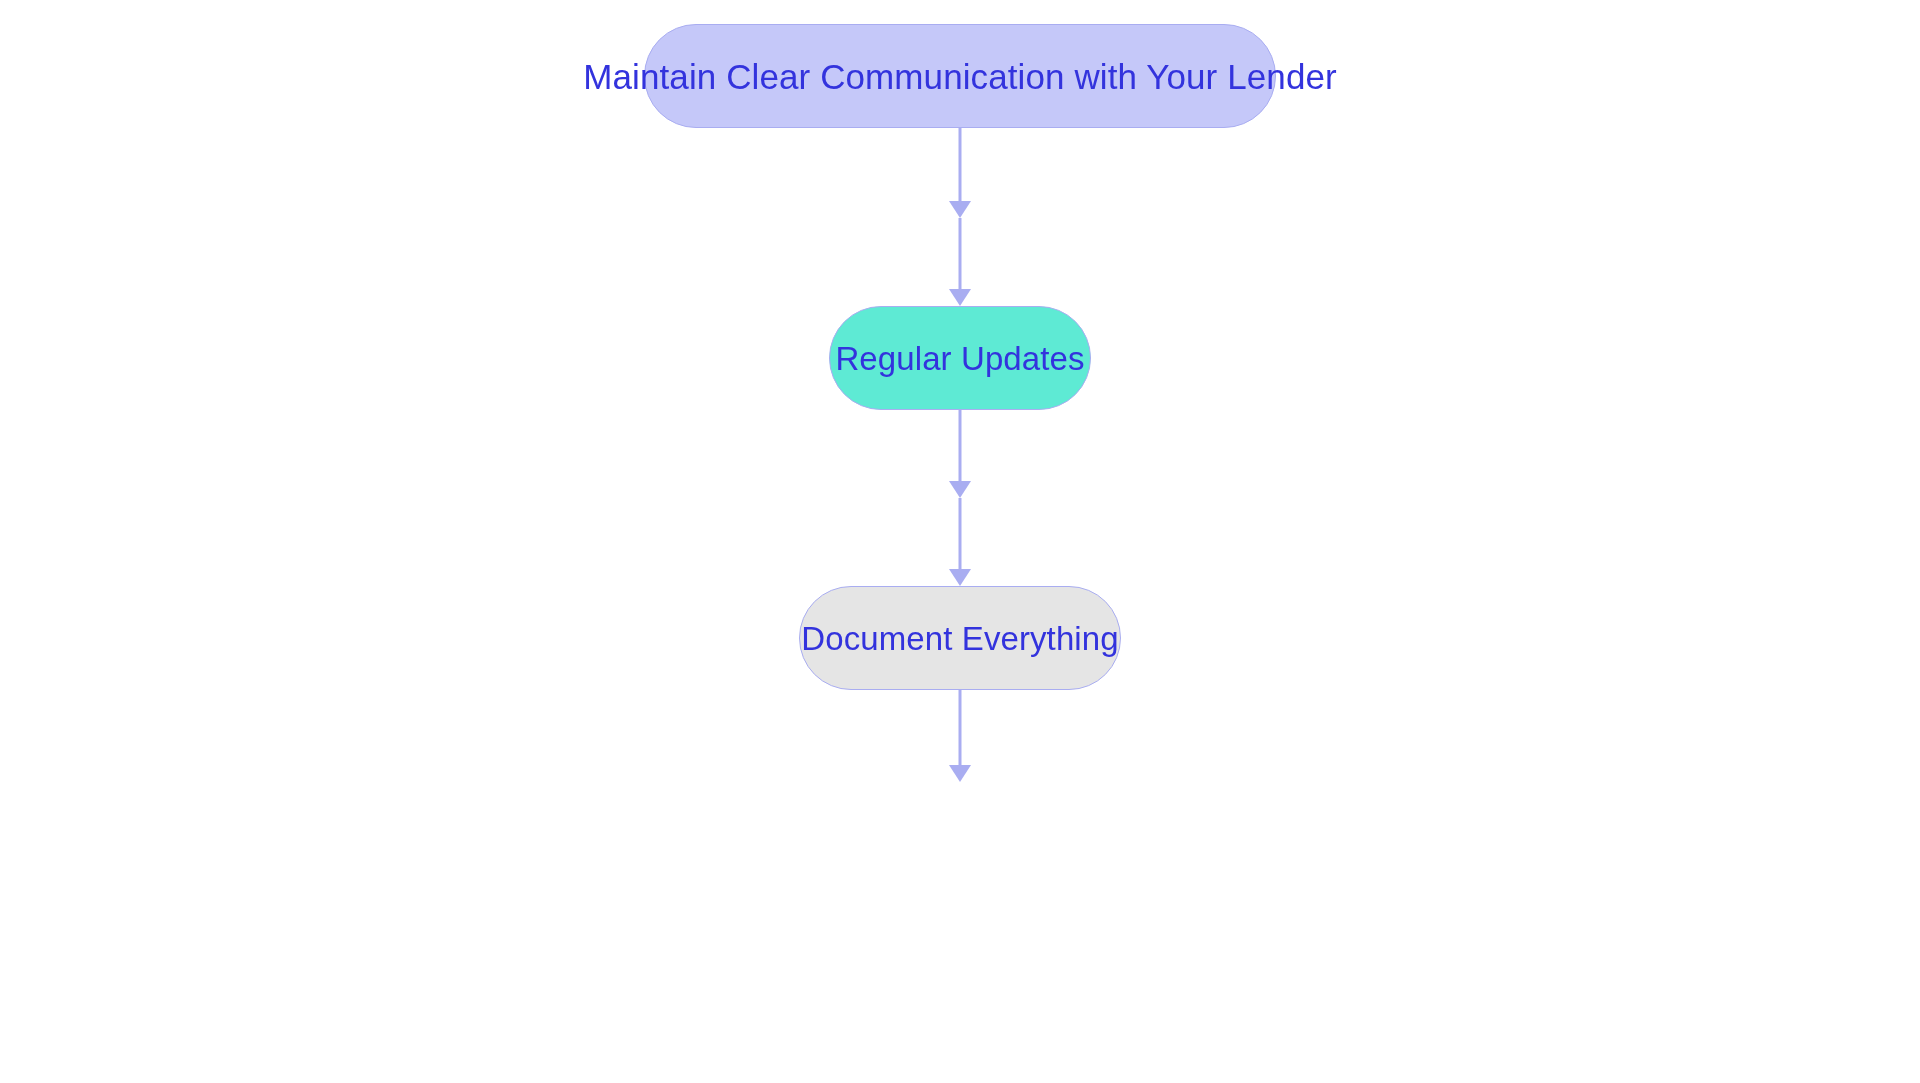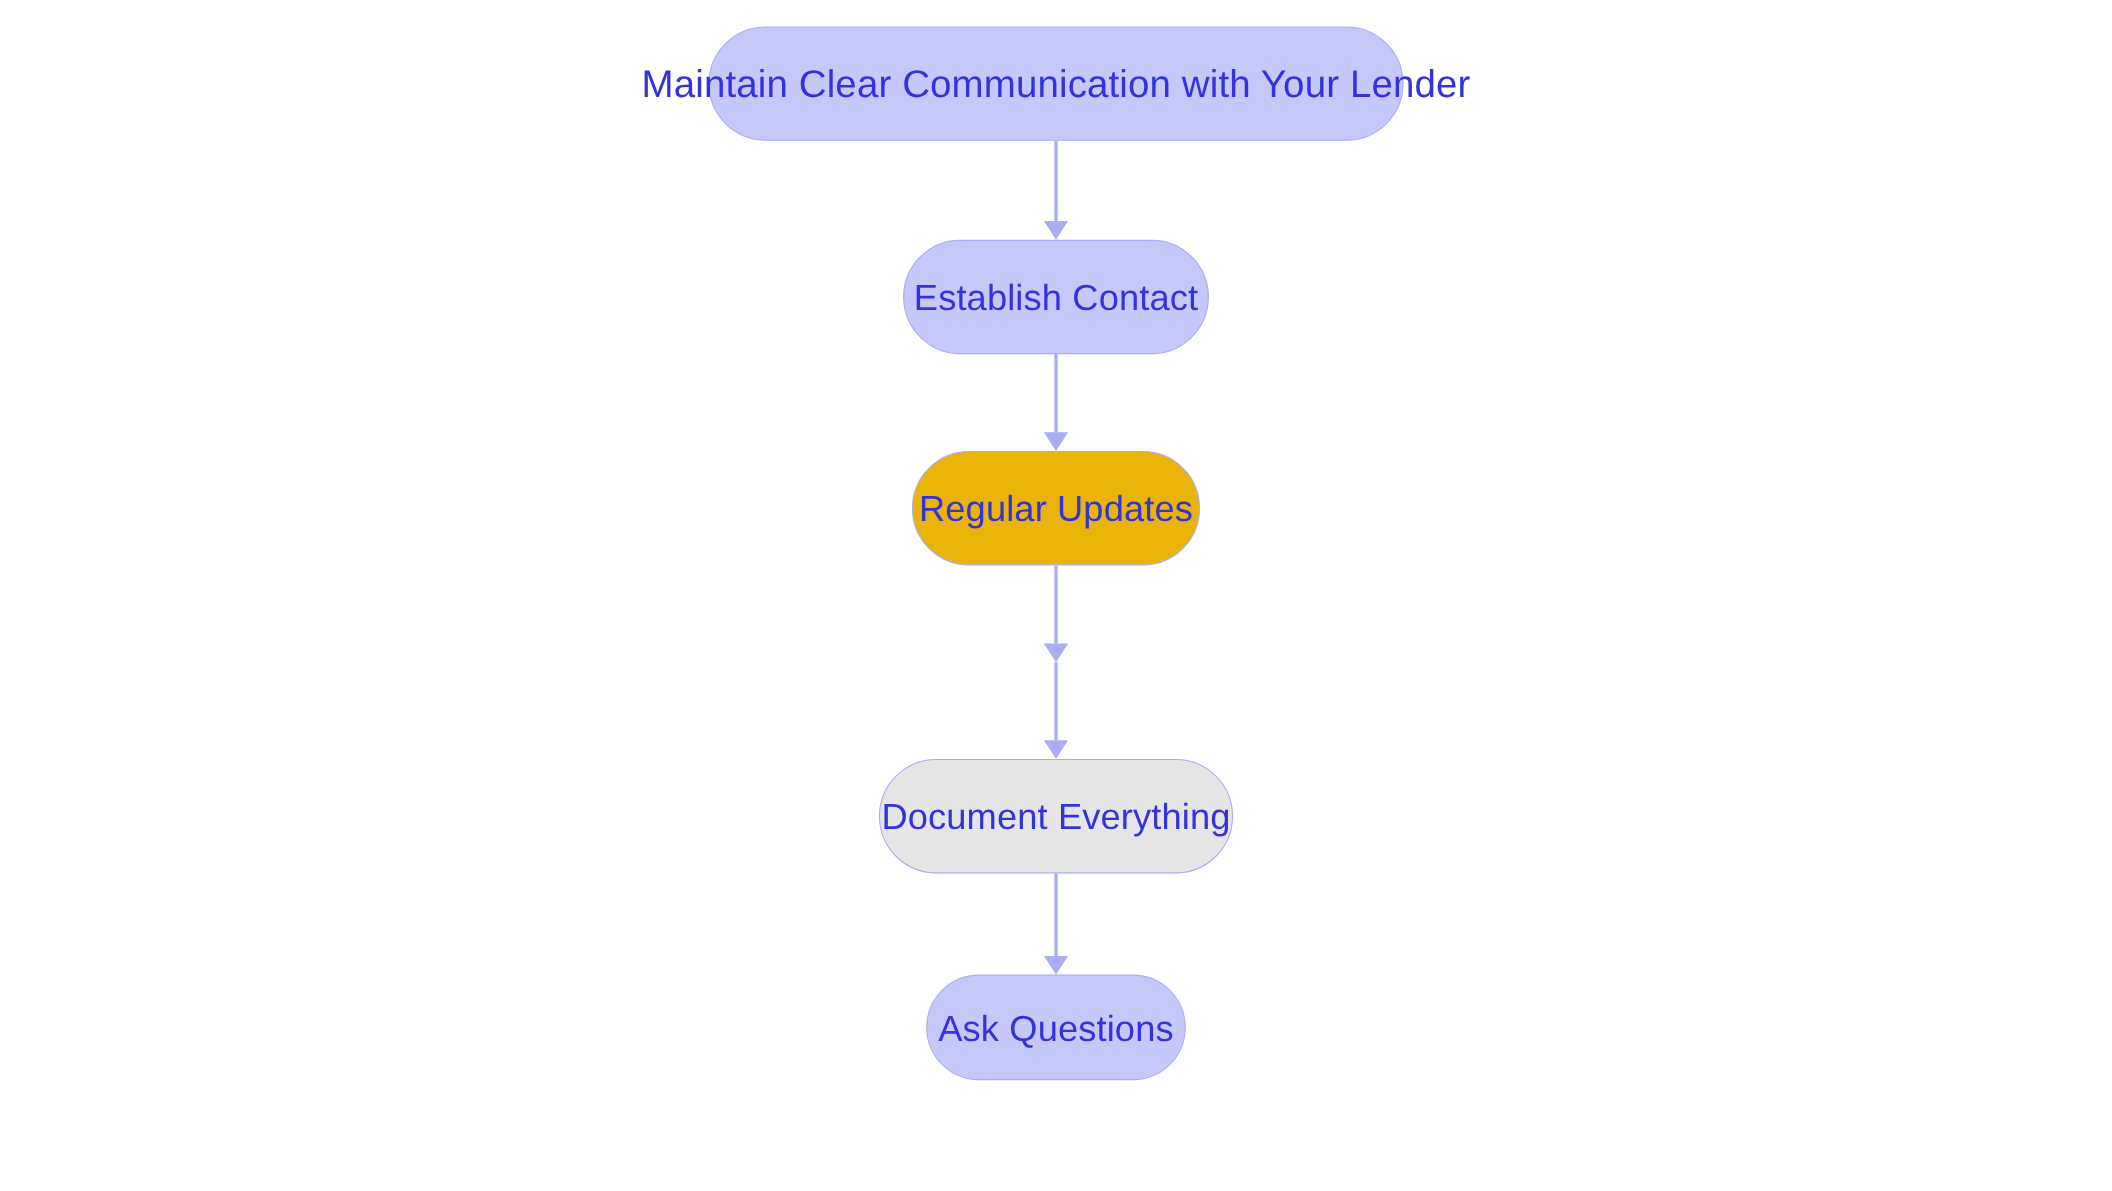--- a/index.html
+++ b/index.html
@@ -113,30 +113,27 @@
 
     <div class="node n1" style="background: rgb(197, 200, 249); border-color: rgb(169, 173, 241); color: rgb(51, 51, 221);">
       <span class="node-label">Maintain Clear Communication with Your Lender</span>
     </div>
 
     <div class="connector c1">
       <div class="stem" style="background: rgb(169, 173, 241);"></div>
       <div class="head" style="border-top-color: rgb(169, 173, 241);"></div>
     </div>
 
-    <div class="node n2" style="background: rgb(197, 200, 249); border-color: rgb(169, 173, 241); color: rgb(51, 51, 221);">
-      <span class="node-label">Establish Contact</span>
-    </div>
 
     <div class="connector c2">
       <div class="stem" style="background: rgb(169, 173, 241);"></div>
       <div class="head" style="border-top-color: rgb(169, 173, 241);"></div>
     </div>
 
-    <div class="node n3" style="background: #eab308; border-color: rgb(169, 173, 241); color: rgb(51, 51, 221);">
+    <div class="node n3" style="background: #5eead4; border-color: rgb(169, 173, 241); color: rgb(51, 51, 221);">
       <span class="node-label">Regular Updates</span>
     </div>
 
     <div class="connector c3">
       <div class="stem" style="background: rgb(169, 173, 241);"></div>
       <div class="head" style="border-top-color: rgb(169, 173, 241);"></div>
     </div>
 
 
     <div class="connector c4">
@@ -146,18 +143,15 @@
 
     <div class="node n5" style="background: #e5e5e5; border-color: rgb(169, 173, 241); color: rgb(51, 51, 221);">
       <span class="node-label">Document Everything</span>
     </div>
 
     <div class="connector c5">
       <div class="stem" style="background: rgb(169, 173, 241);"></div>
       <div class="head" style="border-top-color: rgb(169, 173, 241);"></div>
     </div>
 
-    <div class="node n6" style="background: rgb(197, 200, 249); border-color: rgb(169, 173, 241); color: rgb(51, 51, 221);">
-      <span class="node-label">Ask Questions</span>
-    </div>
 
   </div>
 </div>
 
 </body></html>

